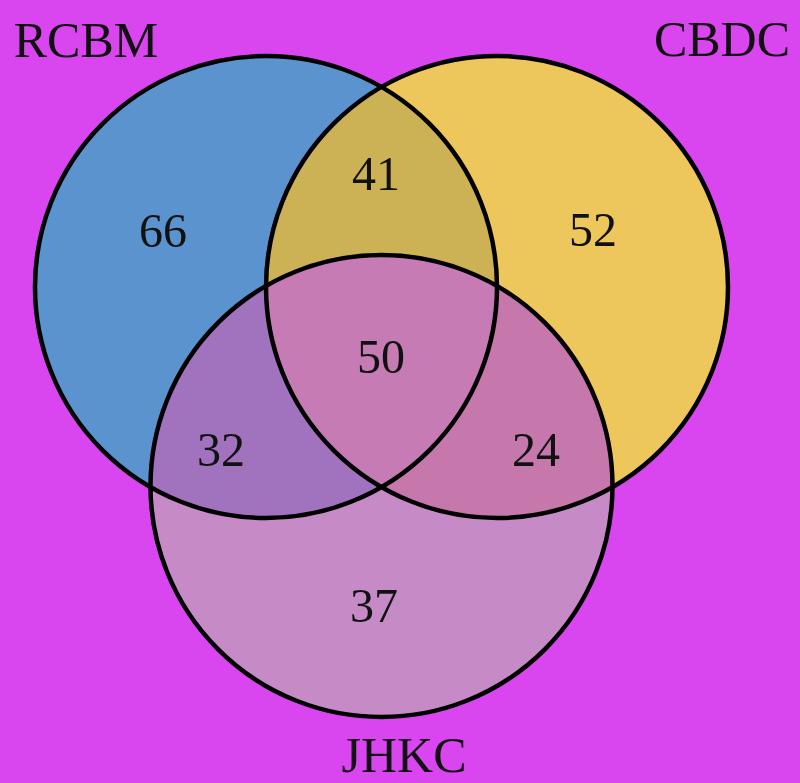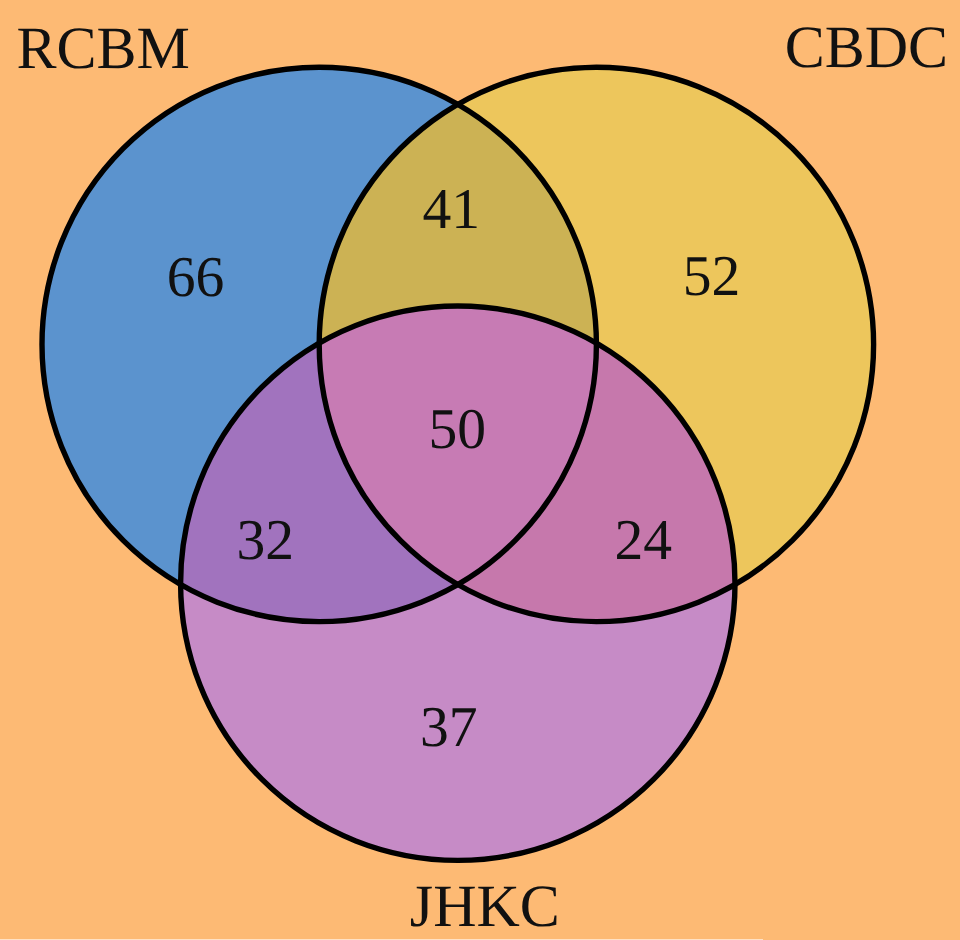--- a/index.html
+++ b/index.html
@@ -4,21 +4,21 @@
 <style>
   html, body {
     margin: 0;
     padding: 0;
     background: #ffffff;
   }
   .stage {
     position: relative;
     width: 800px;
     height: 783px;
-    background: #fdba74;
+    background: #d946ef;
     overflow: hidden;
   }
   svg {
     display: block;
   }
   .venn-label {
     font-family: "Liberation Serif", "DejaVu Serif", serif;
     font-size: 50px;
     fill: #111111;
   }

